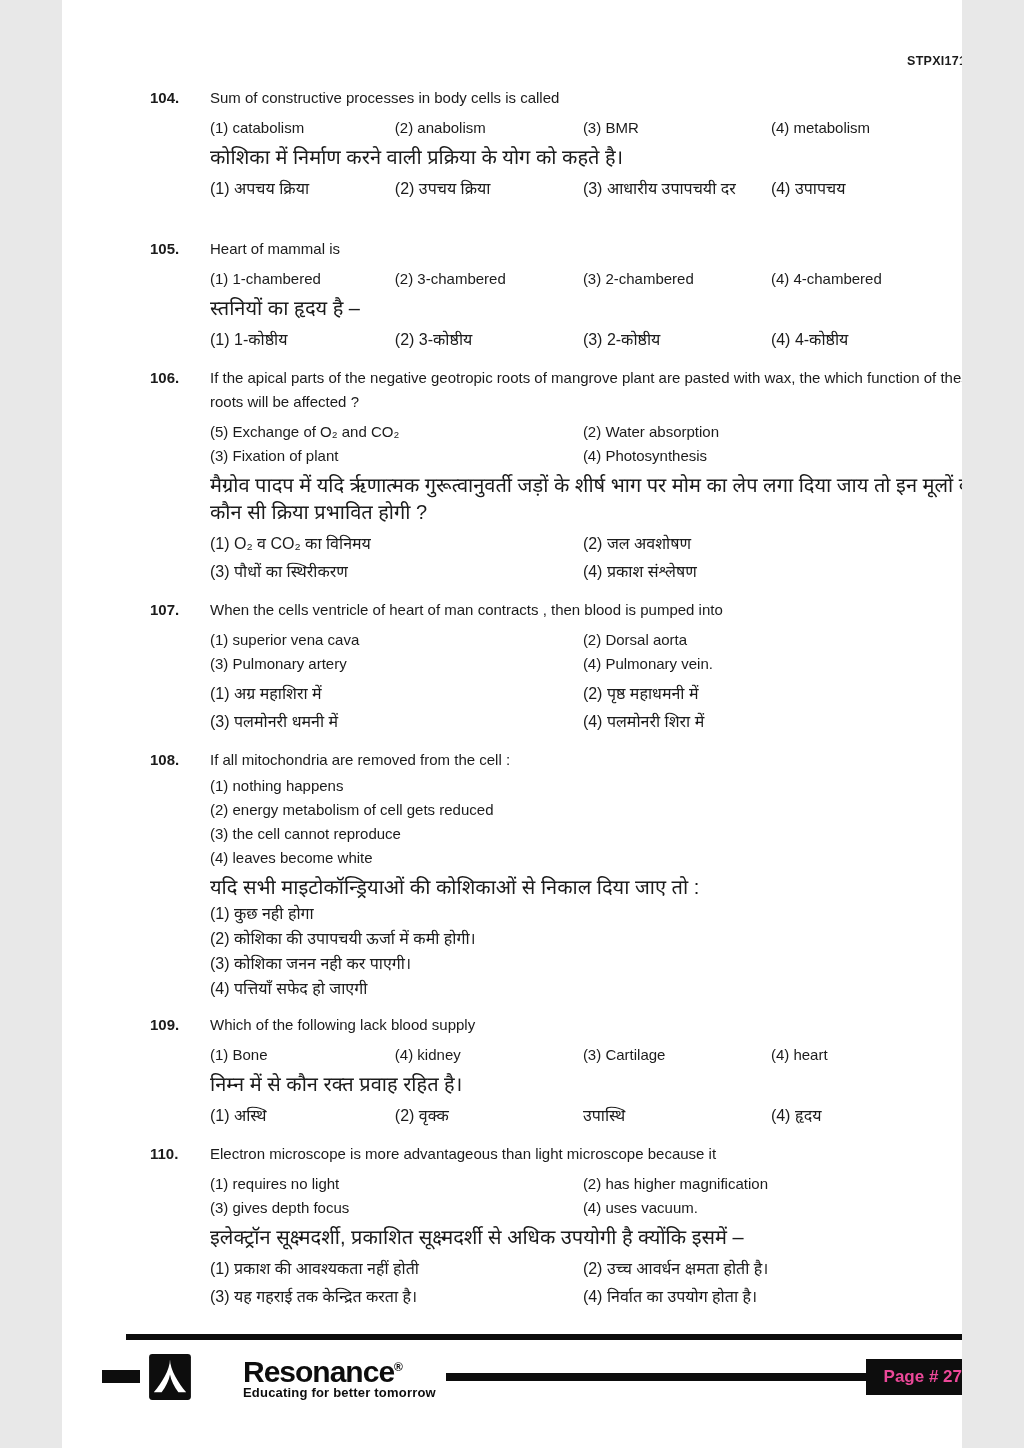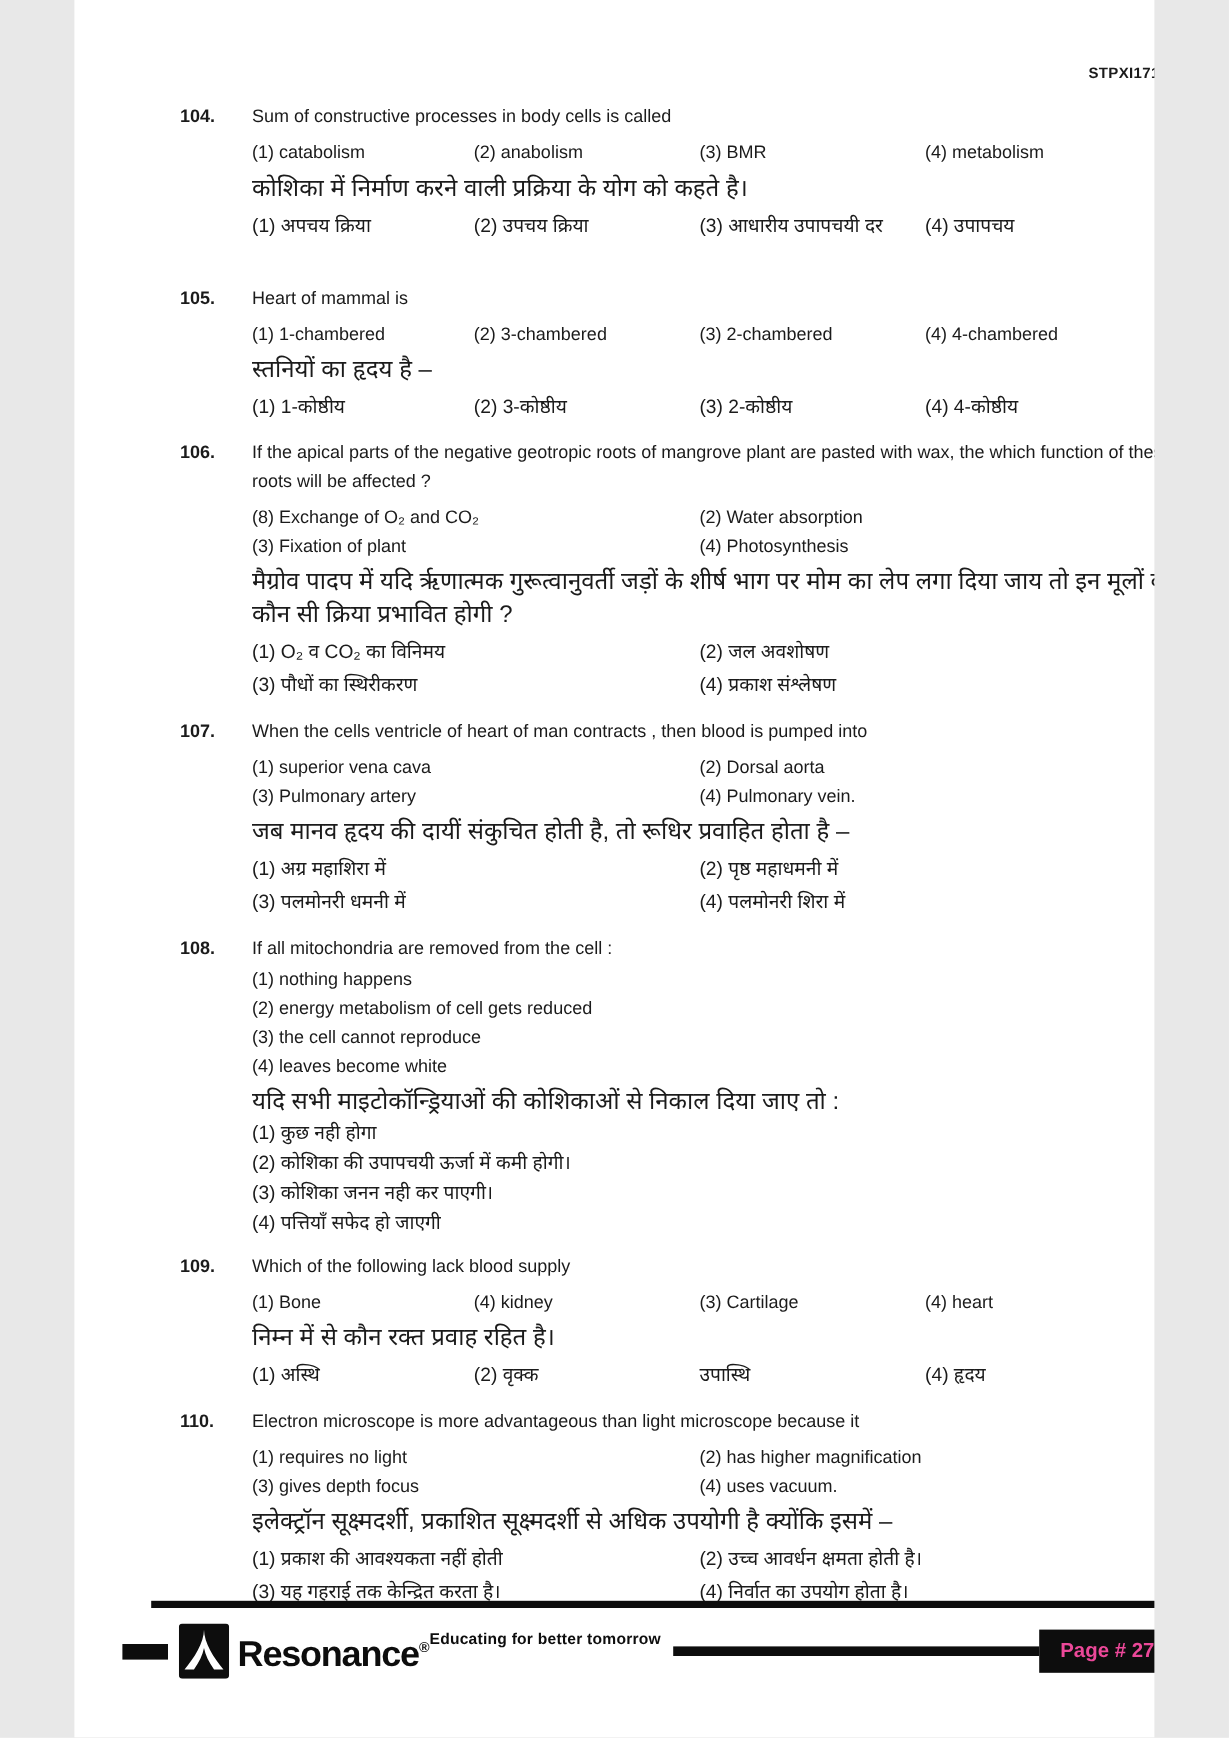--- a/index.html
+++ b/index.html
@@ -81,21 +81,21 @@
   }
   .footer-dash {
     width: 38px;
     height: 13px;
     background: #0d0d0d;
     margin-right: 9px;
   }
   .logo { display: flex; align-items: center; }
   .logo-mark { width: 42px; height: 46px; margin-right: 7px; }
   .logo-mark svg { display: block; width: 42px; height: 46px; }
-  .logo-text { display: flex; justify-content: space-between; }
+  .logo-text { display: flex; flex-direction: column; justify-content: space-between; margin-left: 45px; }
   .logo-name {
     font-size: 30px;
     font-weight: 700;
     letter-spacing: -1px;
     line-height: 28px;
     color: #0d0d0d;
   }
   .logo-name .reg {
     font-size: 12px;
     vertical-align: super;
@@ -169,21 +169,21 @@
           <div class="opt">(4) 4-कोष्ठीय</div>
         </div>
       </div>
     </div>
 
     <div class="q mb-sm">
       <div class="q-num">106.</div>
       <div class="q-body">
         <div class="q-text-en">If the apical parts of the negative geotropic roots of mangrove plant are pasted with wax, the  which function of these roots will be affected ?</div>
         <div class="opts-en cols2">
-          <div class="opt">(8) Exchange of O₂ and CO₂</div>
+          <div class="opt">(5) Exchange of O₂ and CO₂</div>
           <div class="opt">(2) Water absorption</div>
           <div class="opt">(3) Fixation of plant</div>
           <div class="opt">(4) Photosynthesis</div>
         </div>
         <div class="q-text-hi">मैग्रोव पादप में यदि ऋृणात्मक गुरूत्वानुवर्ती जड़ों के शीर्ष भाग पर मोम का लेप लगा दिया जाय तो इन मूलों की कौन सी क्रिया प्रभावित होगी ?</div>
         <div class="opts-hi cols2">
           <div class="opt">(1) O₂ व CO₂ का विनिमय</div>
           <div class="opt">(2) जल अवशोषण</div>
           <div class="opt">(3) पौधों का स्थिरीकरण</div>
           <div class="opt">(4) प्रकाश संश्लेषण</div>
@@ -194,21 +194,20 @@
     <div class="q mb-sm">
       <div class="q-num">107.</div>
       <div class="q-body">
         <div class="q-text-en">When the cells ventricle of heart of man contracts , then blood is pumped into</div>
         <div class="opts-en cols2">
           <div class="opt">(1) superior vena cava</div>
           <div class="opt">(2) Dorsal aorta</div>
           <div class="opt">(3) Pulmonary artery</div>
           <div class="opt">(4) Pulmonary vein.</div>
         </div>
-        <div class="q-text-hi">जब मानव हृदय की दायीं संकुचित होती है, तो रूधिर प्रवाहित होता है –</div>
         <div class="opts-hi cols2">
           <div class="opt">(1) अग्र महाशिरा में</div>
           <div class="opt">(2) पृष्ठ महाधमनी में</div>
           <div class="opt">(3) पलमोनरी धमनी में</div>
           <div class="opt">(4) पलमोनरी शिरा में</div>
         </div>
       </div>
     </div>
 
     <div class="q mb-sm">

